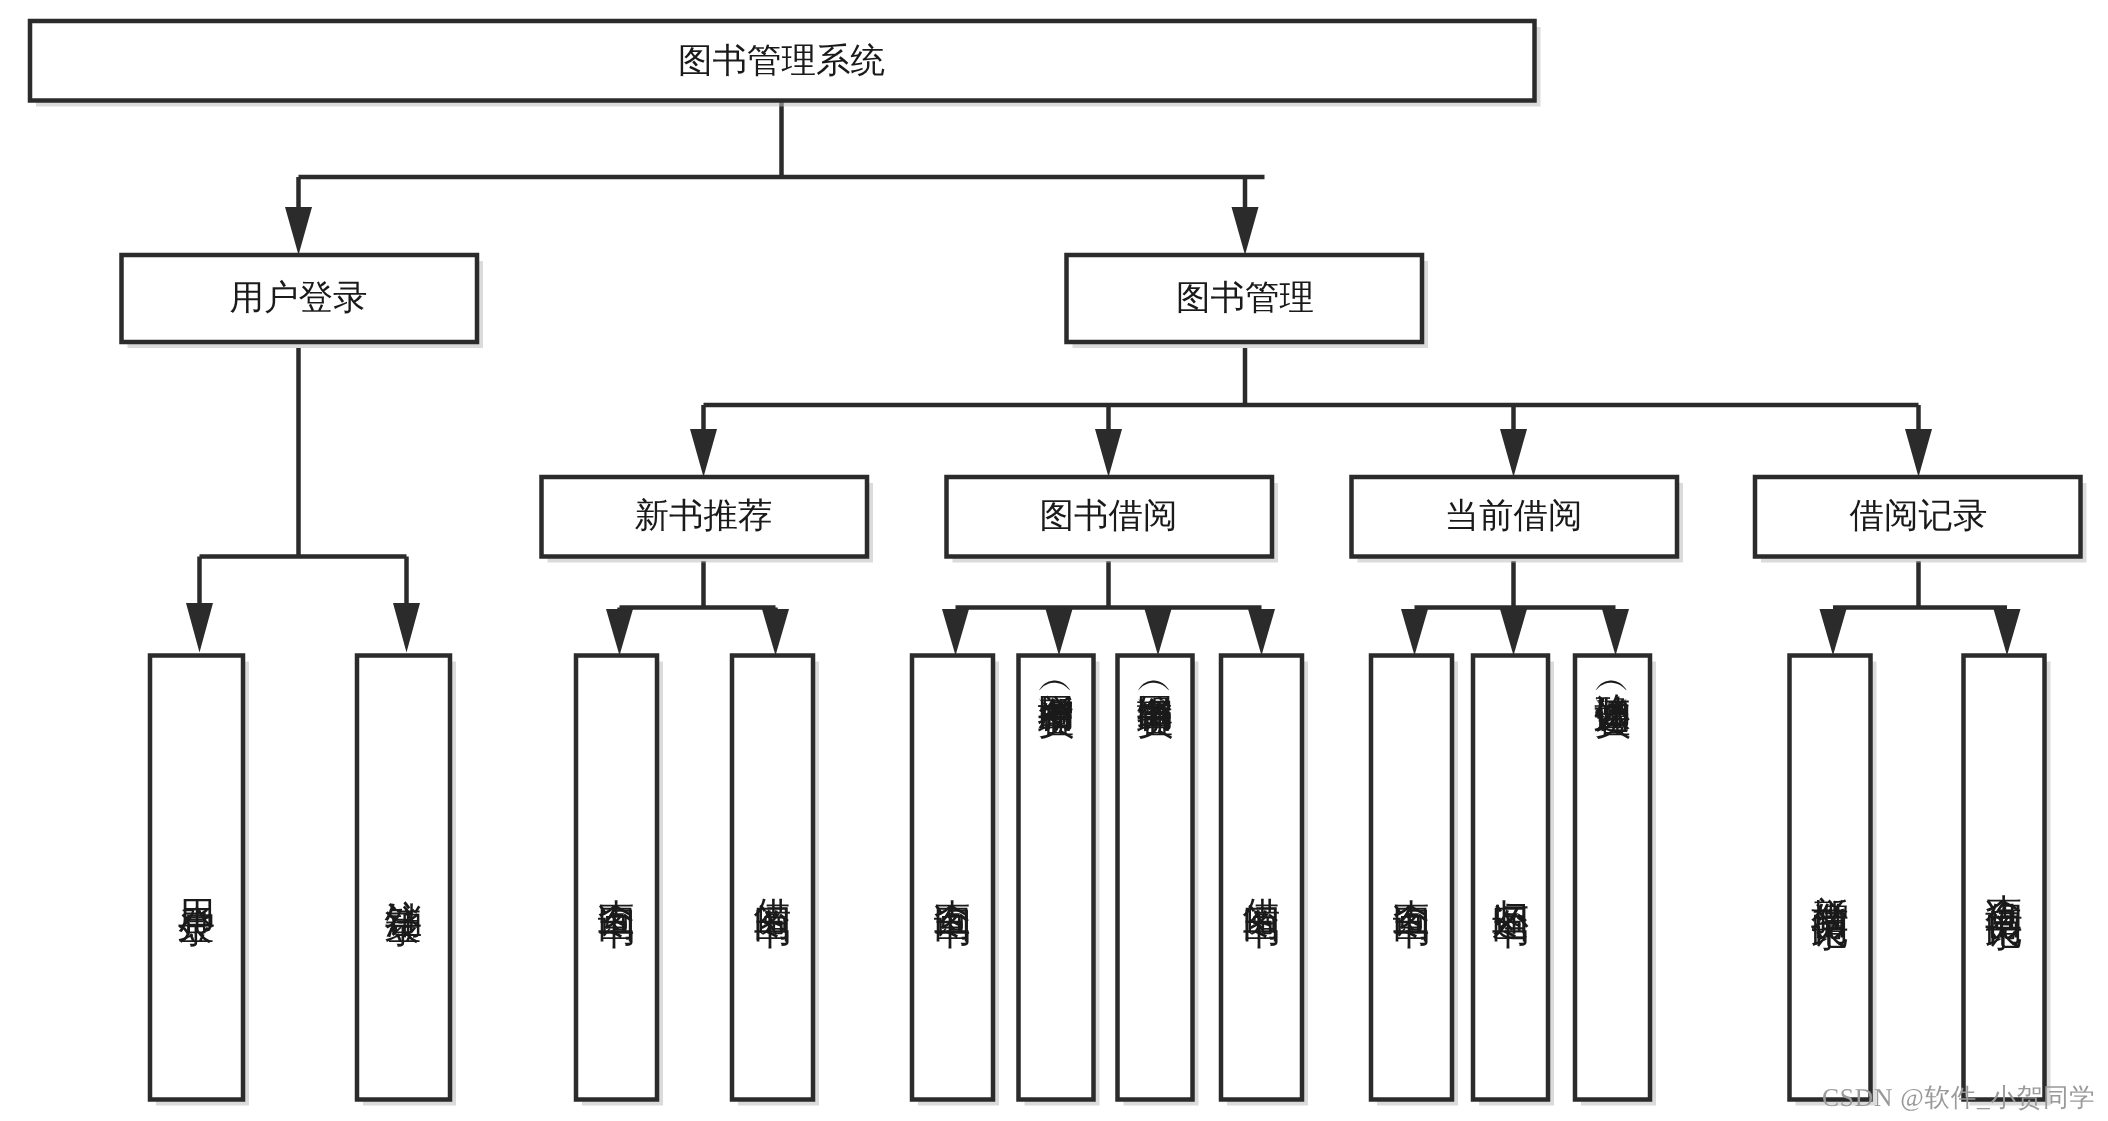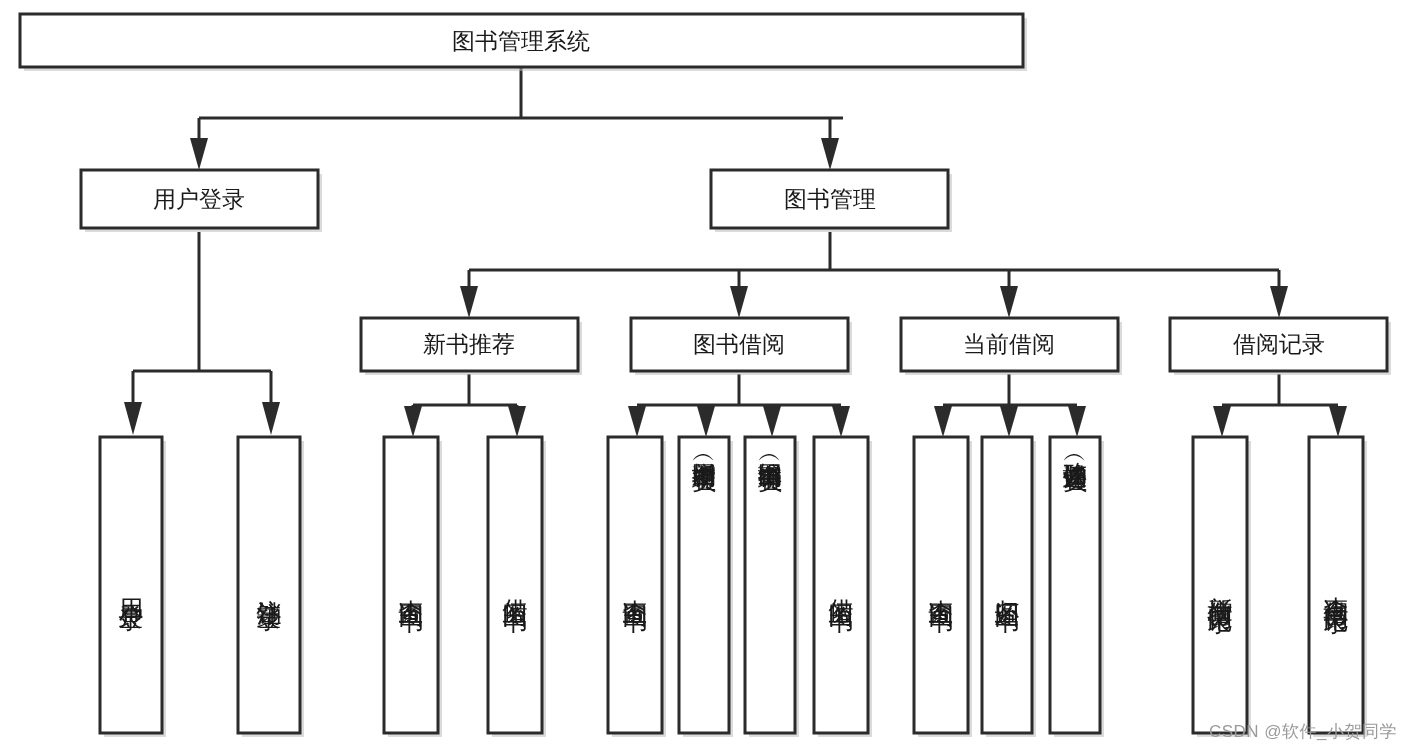--- a/index.html
+++ b/index.html
@@ -60,21 +60,21 @@
     display: flex;
     align-items: center;
     justify-content: center;
     white-space: nowrap;
     pointer-events: none;
   }
   .watermark {
     position: absolute;
     right: 8px;
     bottom: 4px;
-    font-family: Liberation Sans, sans-serif;
+    font-family: Liberation Serif, serif;
     font-size: 17px;
     color: #9a9a9a;
     letter-spacing: 0.5px;
     white-space: nowrap;
   }
 </style>
 </head>
 <body>
 
 <div id="diagram-root">

